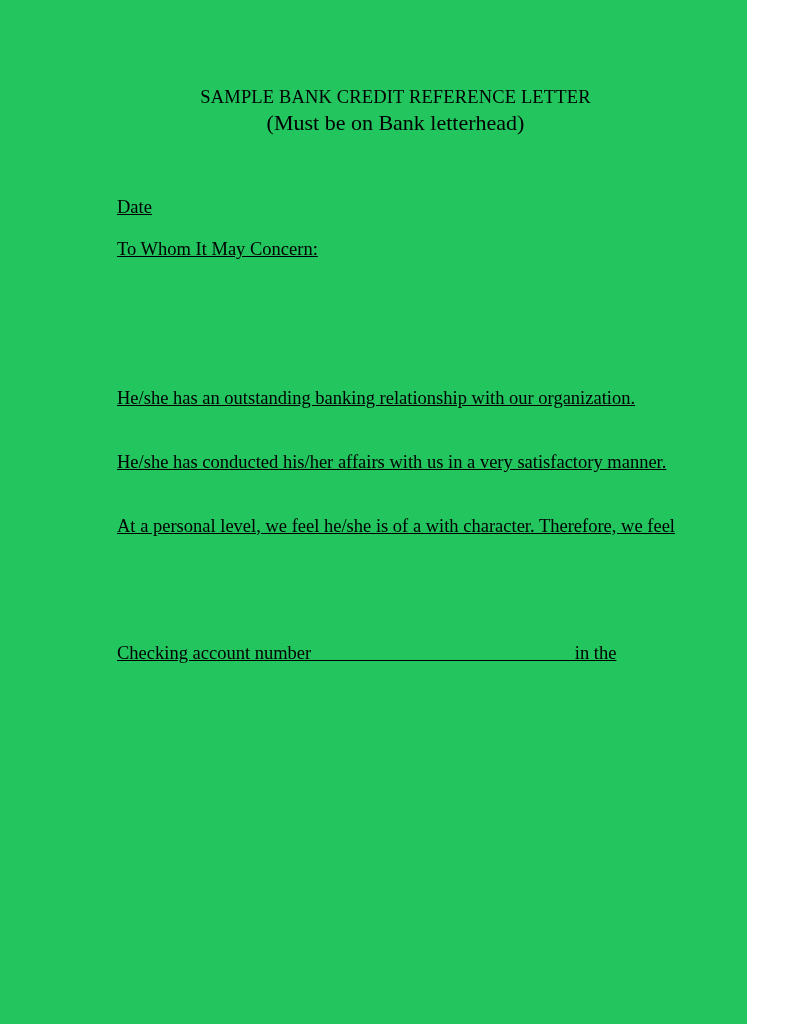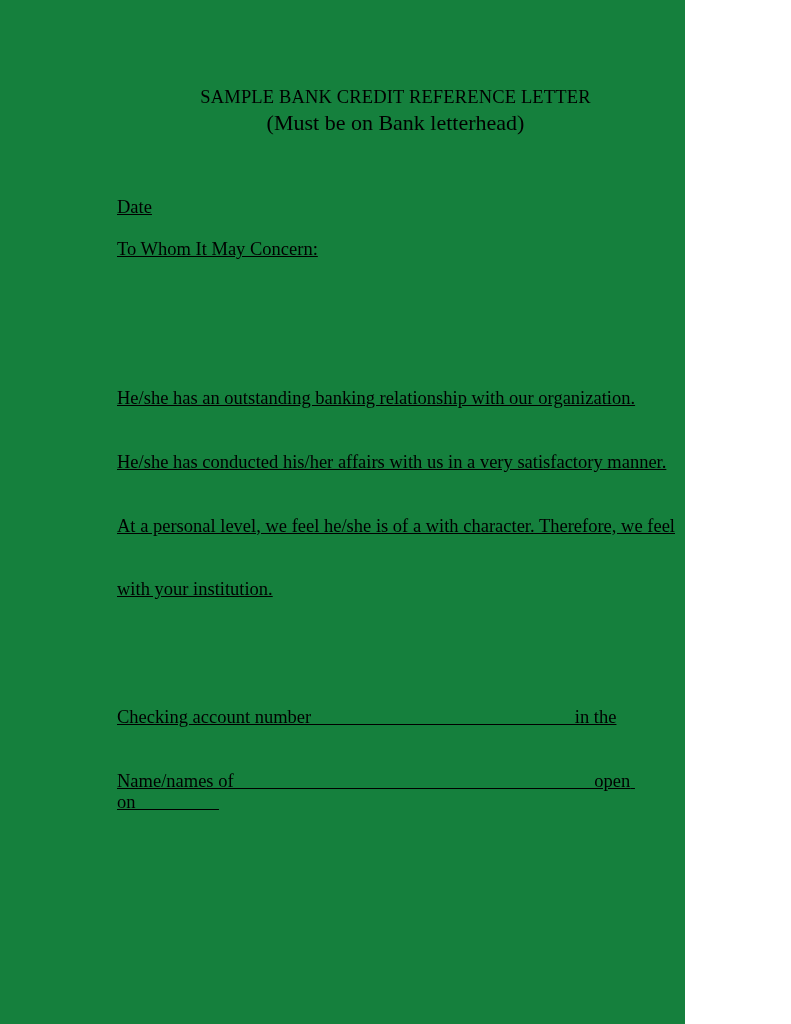--- a/index.html
+++ b/index.html
@@ -10,23 +10,23 @@
   body {
     width: 791px;
     height: 1024px;
     font-family: "Liberation Serif", "DejaVu Serif", serif;
     color: #000000;
     -webkit-font-smoothing: antialiased;
   }
 
   .page {
     position: relative;
-    width: 685px;
+    width: 747px;
     height: 1024px;
-    background: #15803d;
+    background: #22c55e;
     box-sizing: border-box;
   }
 
   
   .title-block {
     position: absolute;
     left: 0;
     top: 86px;
     width: 791px;
     text-align: center;
@@ -84,25 +84,23 @@
 
     <div class="para">
     </div>
 
     <div class="gap-md"></div>
 
     <div class="para">
       <div class="line">He/she has an outstanding banking relationship with our organization.</div>
       <div class="line">He/she has conducted his/her affairs with us in a very satisfactory manner.</div>
       <div class="line">At a personal level, we feel he/she is of a with character. Therefore, we feel</div>
-      <div class="line">with your institution.</div>
     </div>
 
     <div class="gap-md"></div>
 
     <div class="para">
       <div class="line">Checking account number____________________________ in the</div>
-      <div class="line">Name/names of ______________________________________ open on_________</div>
       
     </div>
 
   </div>
 </div>
 
 </body></html>

